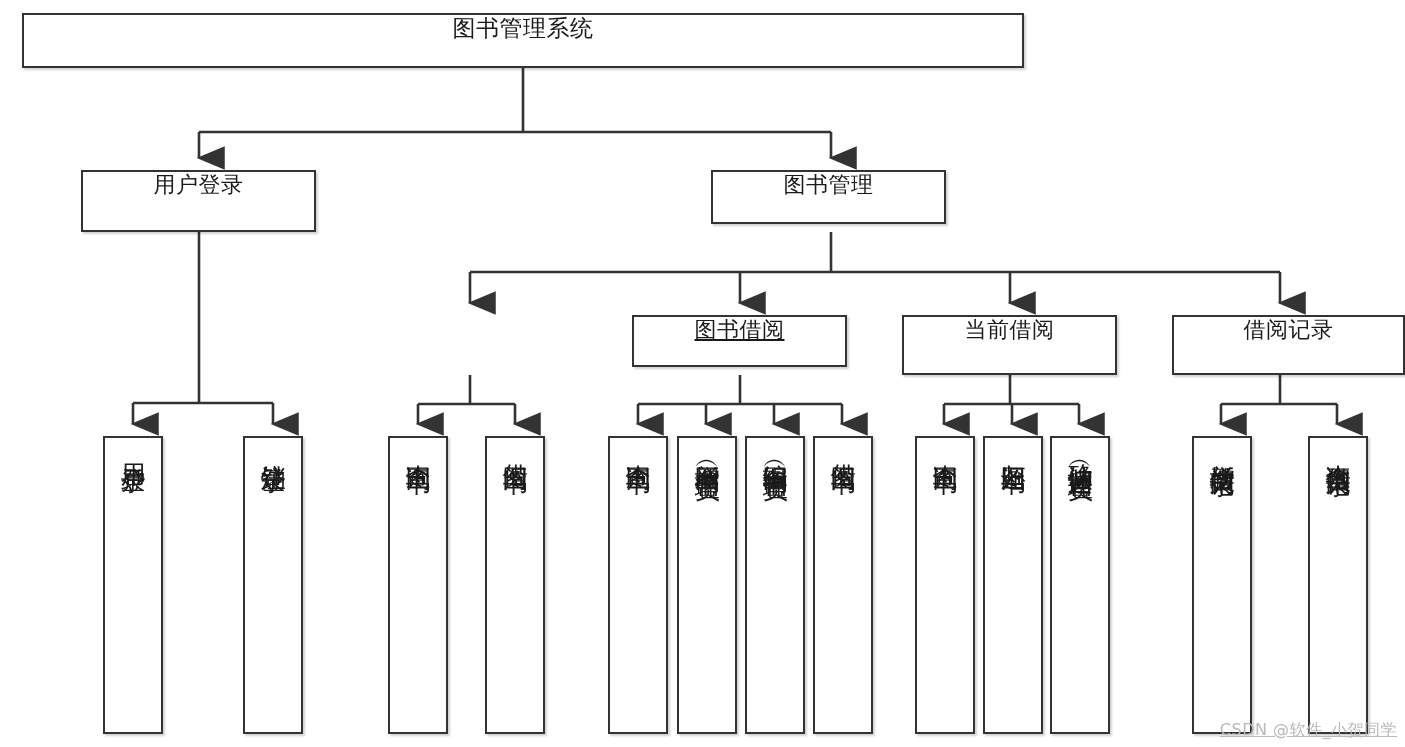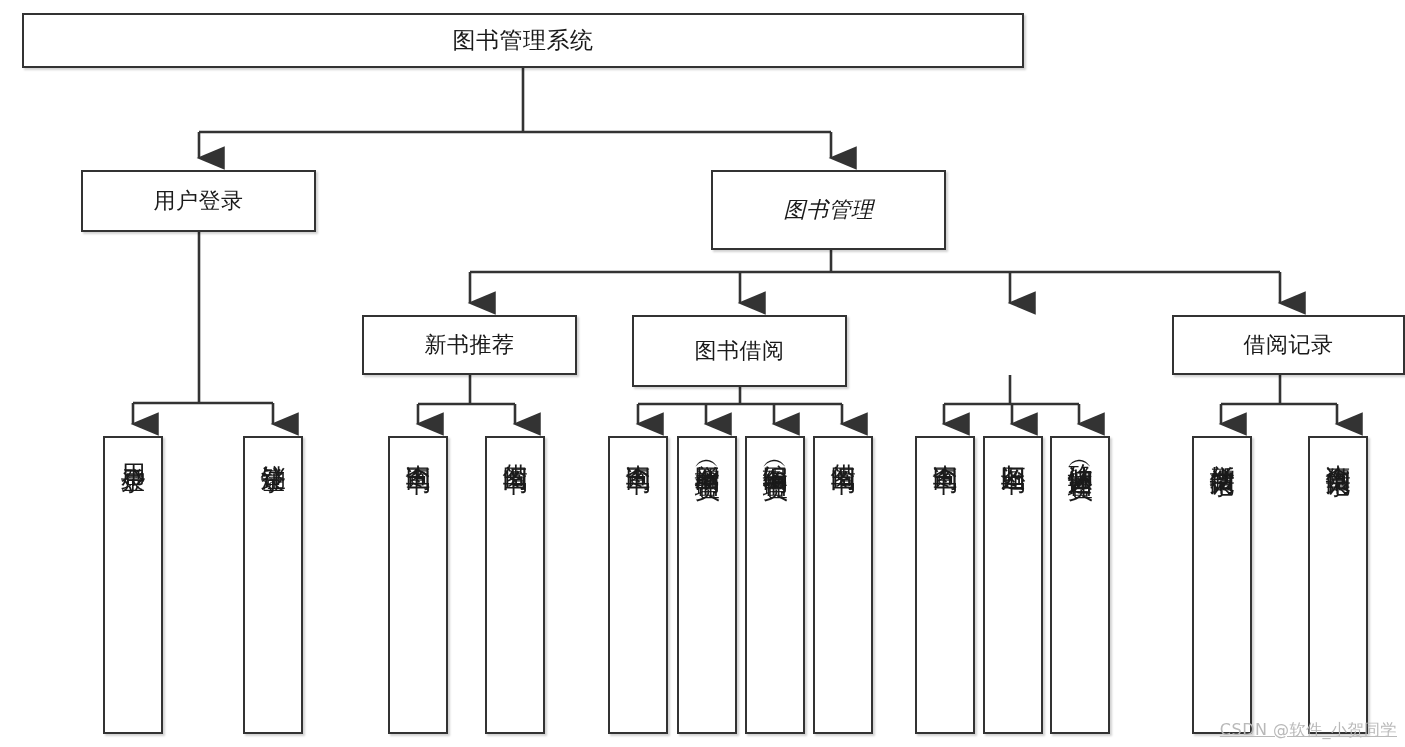--- a/index.html
+++ b/index.html
@@ -26,21 +26,20 @@
     height: 747px;
     pointer-events: none;
   }
   .node {
     position: absolute;
     box-sizing: border-box;
     background: #ffffff;
     border: 2.5px solid #333333;
     box-shadow: 2px 2px 2px rgba(0,0,0,0.18);
     display: flex;
-    align-items: center;
     justify-content: center;
     color: #1a1a1a;
     z-index: 2;
   }
   .node .label {
     display: block;
     text-align: center;
     line-height: 1.18;
     letter-spacing: 0.5px;
   }
@@ -134,29 +133,29 @@
     </g>
   </svg>
 
   <div class="node horiz root" style="left:22px;top:13px;width:1002px;height:55px;">
     <span class="label">图书管理系统</span>
   </div>
 
   <div class="node horiz" style="left:81px;top:170px;width:235px;height:62px;">
     <span class="label">用户登录</span>
   </div>
-  <div class="node horiz" style="left:711px;top:170px;width:235px;height:80px;font-style:italic;">
+  <div class="node horiz" style="left:711px;top:170px;width:235px;height:54px;">
     <span class="label">图书管理</span>
   </div>
 
-  <div class="node horiz" style="left:362px;top:315px;width:215px;height:60px;">
-    <span class="label">新书推荐</span>
-  </div>
-  <div class="node horiz" style="left:632px;top:315px;width:215px;height:72px;">
+  <div class="node horiz" style="left:632px;top:315px;width:215px;height:52px;text-decoration:underline;">
     <span class="label">图书借阅</span>
+  </div>
+  <div class="node horiz" style="left:902px;top:315px;width:215px;height:60px;">
+    <span class="label">当前借阅</span>
   </div>
   <div class="node horiz" style="left:1172px;top:315px;width:233px;height:60px;">
     <span class="label">借阅记录</span>
   </div>
 
   <div class="node vert" style="left:103px;top:436px;width:60px;height:298px;">
     <span class="label">用户登录</span>
   </div>
   <div class="node vert" style="left:243px;top:436px;width:60px;height:298px;">
     <span class="label">注销登录</span>

